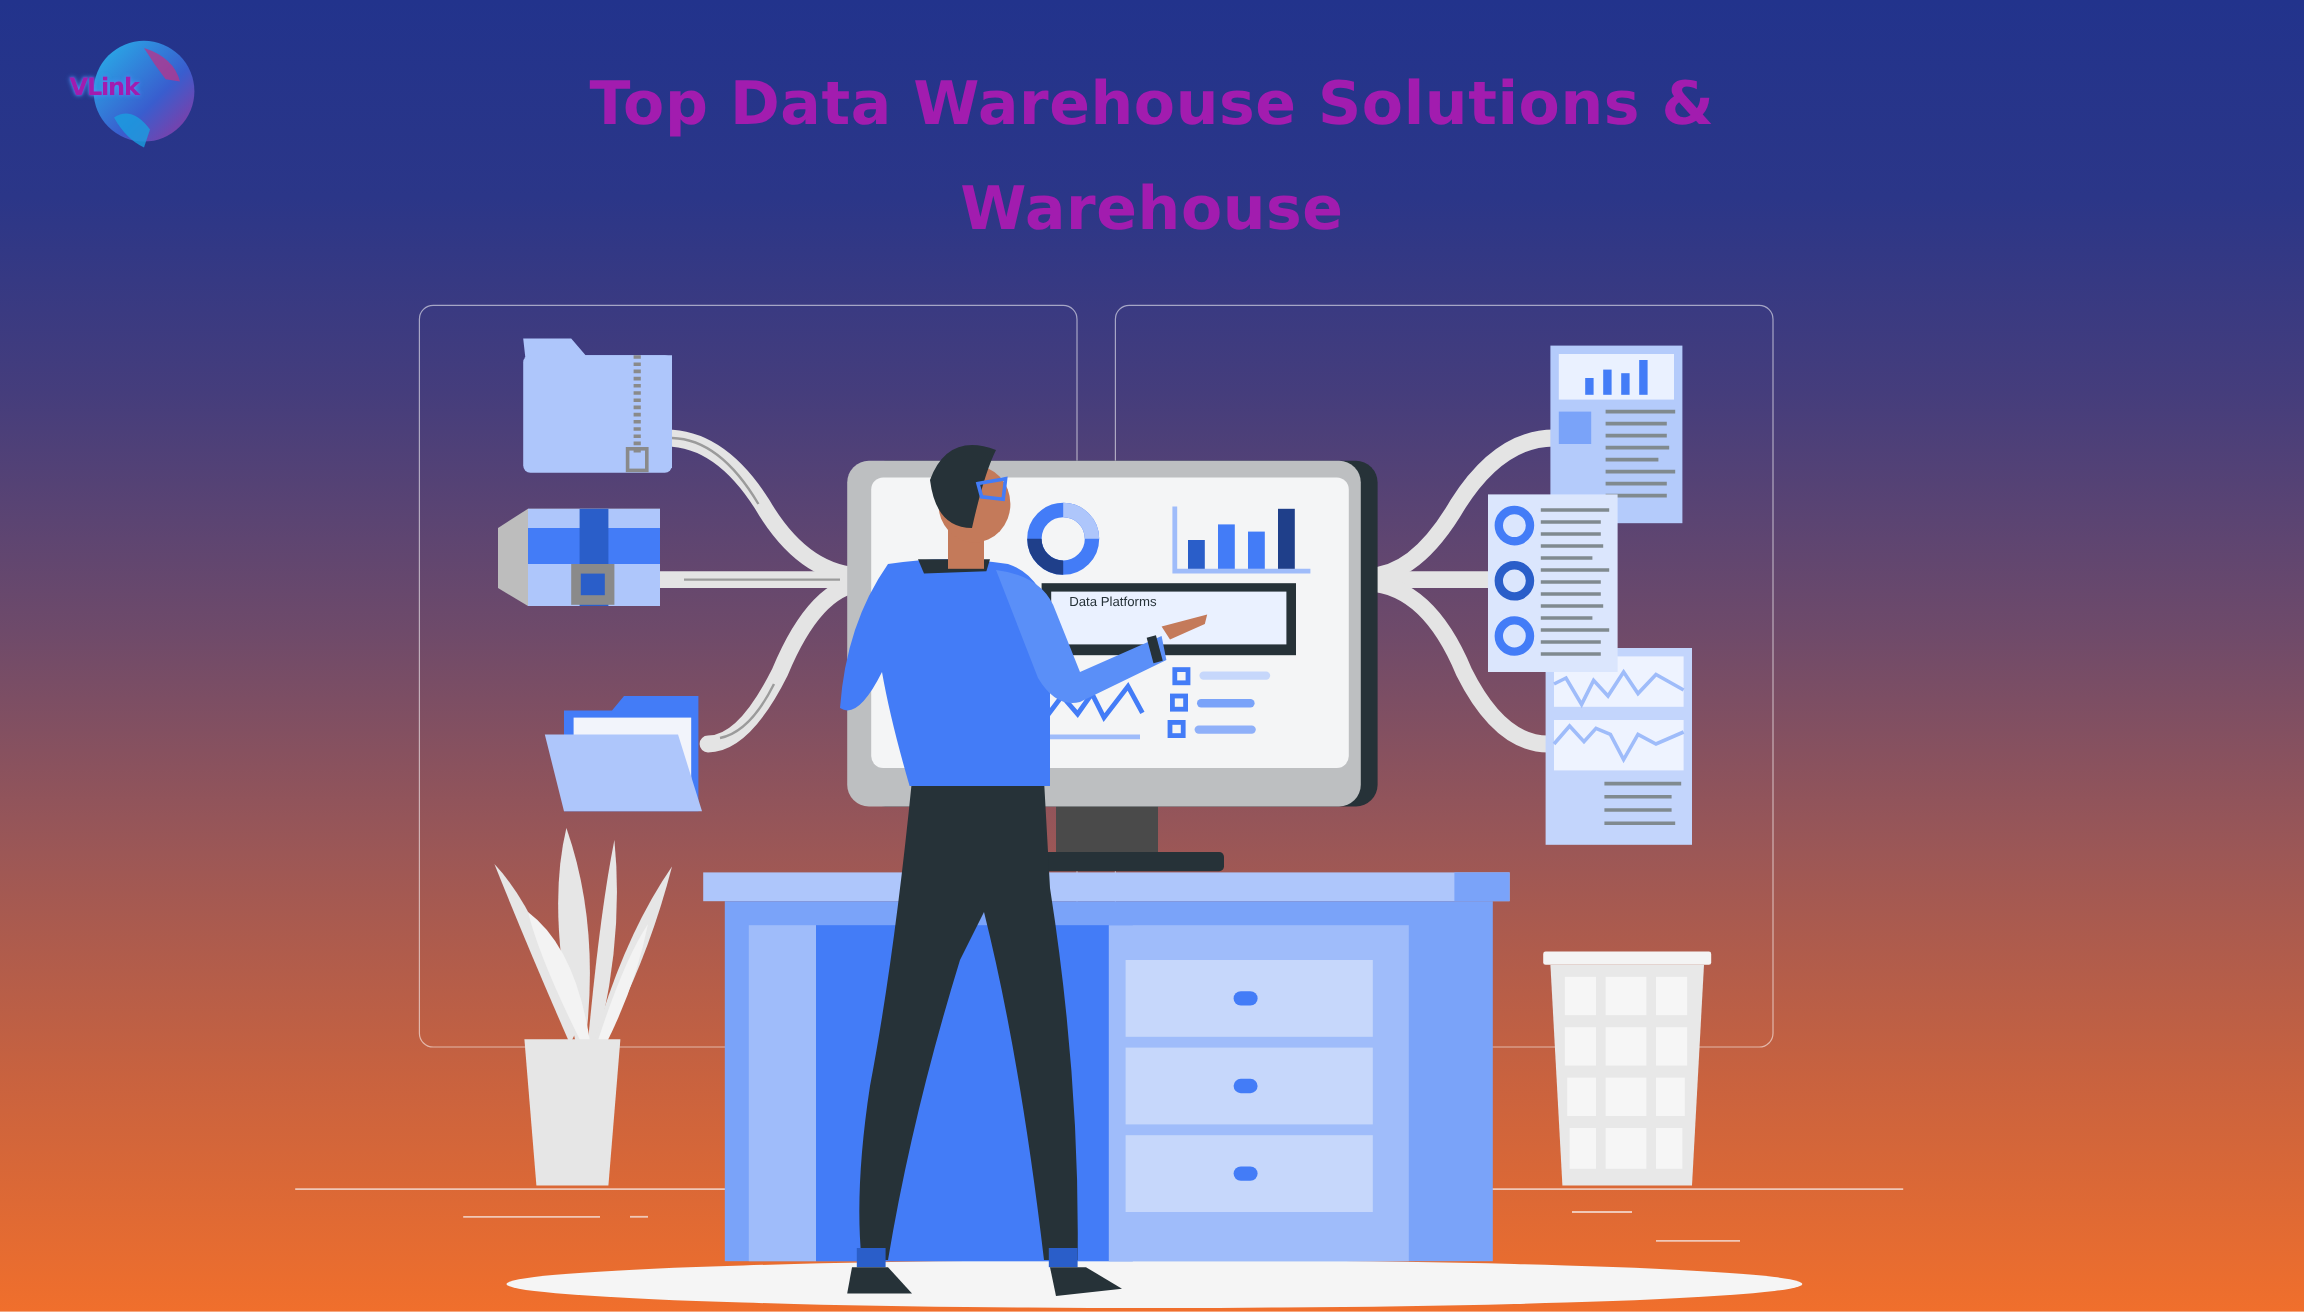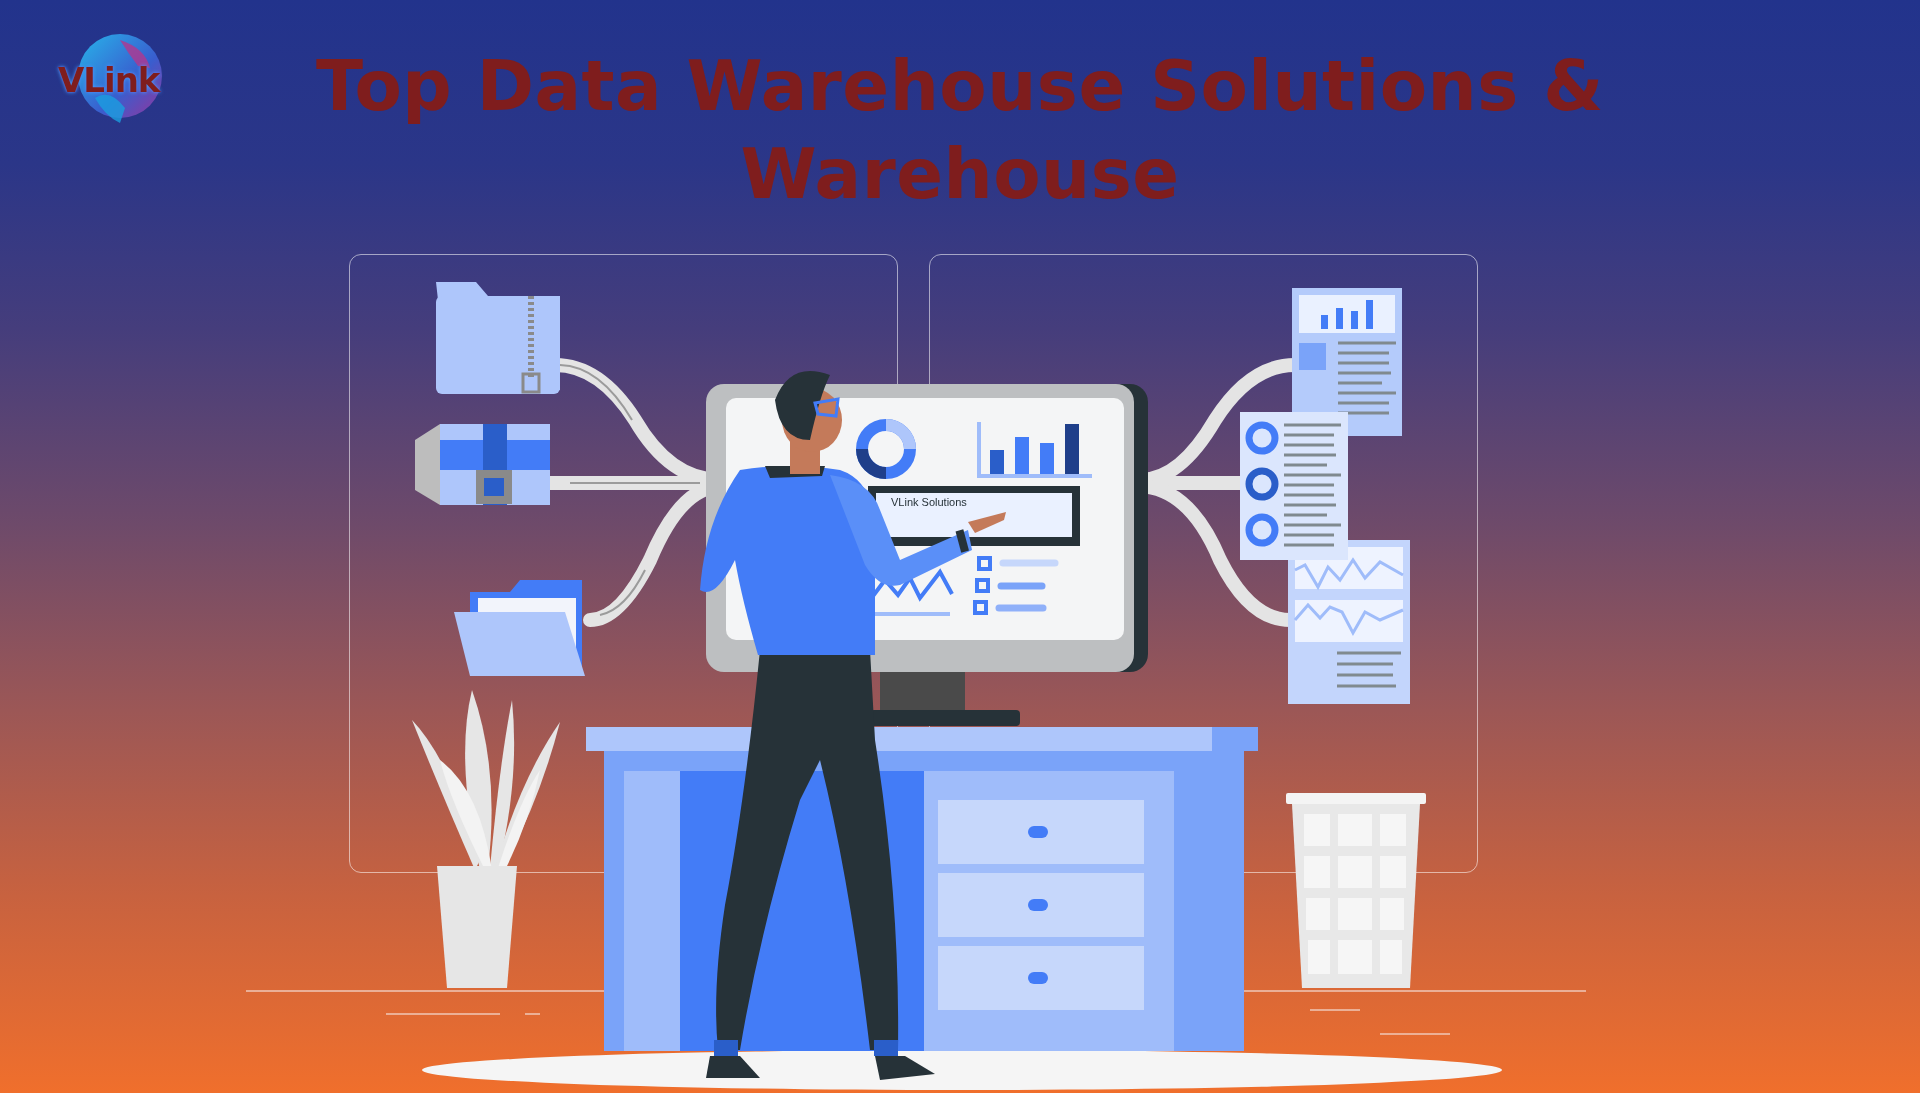--- a/index.html
+++ b/index.html
@@ -4,27 +4,27 @@
 <style>
   html, body { margin: 0; padding: 0; }
   body {
     width: 1920px; height: 1093px; overflow: hidden; position: relative;
     background: linear-gradient(180deg, #22338c 0%, #2b3688 15%, #453d7c 30%, #6e4a6a 48%, #9c5756 65%, #c8623f 82%, #f06f2c 100%);
     font-family: "DejaVu Sans", sans-serif;
   }
   .logo { position: absolute; left: 50px; top: 28px; width: 135px; height: 100px; }
   .logo-text {
     position: absolute; left: 8px; top: 32px; font-family: "DejaVu Sans", sans-serif;
-    font-weight: bold; font-size: 34px; color: #7f1d1d; letter-spacing: -1px;
+    font-weight: bold; font-size: 20px; color: #a21caf; letter-spacing: -1px;
     text-shadow: 0 0 4px #3fa9ff, 0 0 2px #8a3fd1;
   }
   .title {
     position: absolute; left: 0; right: 0; top: 42px; text-align: center;
-    color: #7f1d1d; font-family: "DejaVu Sans", sans-serif; font-weight: bold;
-    font-size: 69px; line-height: 88px; letter-spacing: 0.5px;
+    color: #a21caf; font-family: "DejaVu Sans", sans-serif; font-weight: bold;
+    font-size: 50px; line-height: 88px; letter-spacing: 0.5px;
   }
   .title span { display: block; }
   .frame { position: absolute; border: 1.5px solid rgba(255,255,255,0.55); border-radius: 12px; }
   .illus { position: absolute; left: 0; top: 0; }
 </style>
 </head>
 <body>
 
 <div class="logo">
   <svg width="135" height="100" viewBox="0 0 135 100">
@@ -249,13 +249,13 @@
     <path d="M968 522 L1006 512 L1004 520 L975 533Z" fill="#c47a5a"></path>
     <rect x="958" y="530" width="8" height="22" fill="#263238" transform="rotate(-15 962 540)"></rect>
     <path d="M765 466 L825 466 L822 476 L770 478Z" fill="#263238"></path>
     <rect x="790" y="440" width="30" height="34" fill="#c47a5a"></rect>
     <ellipse cx="812" cy="420" rx="30" ry="32" fill="#c47a5a"></ellipse>
     <path d="M775 400 Q790 360 830 375 Q820 395 810 440 Q780 440 775 400Z" fill="#263238"></path>
     <path d="M815 403 L838 399 L836 416 L818 414Z" fill="none" stroke="#437cf7" stroke-width="3"></path>
   </g>
 </svg>
 
-<div style="position:absolute;left:891px;top:496px;font-family:'Liberation Sans',sans-serif;font-size:11px;color:#263238;">VLink Solutions</div>
+<div style="position:absolute;left:891px;top:496px;font-family:'Liberation Sans',sans-serif;font-size:11px;color:#263238;">Data Platforms</div>
 
 </body></html>

